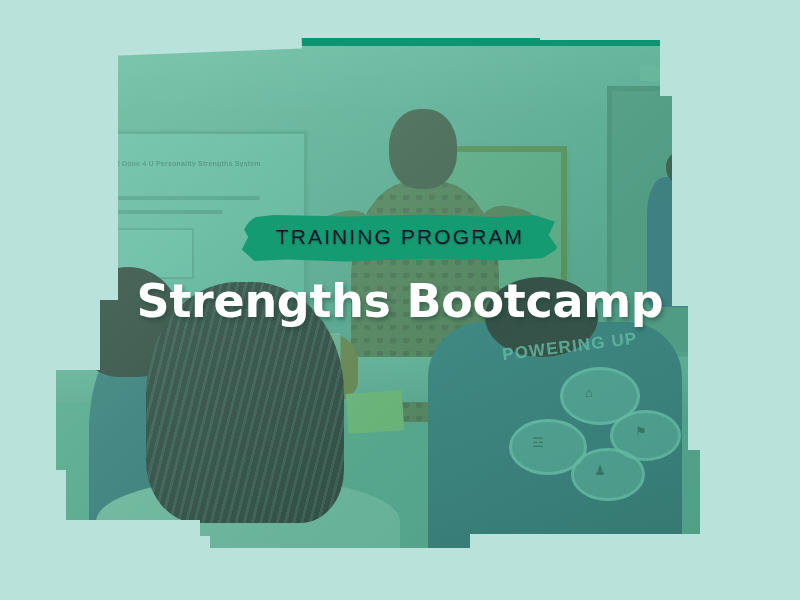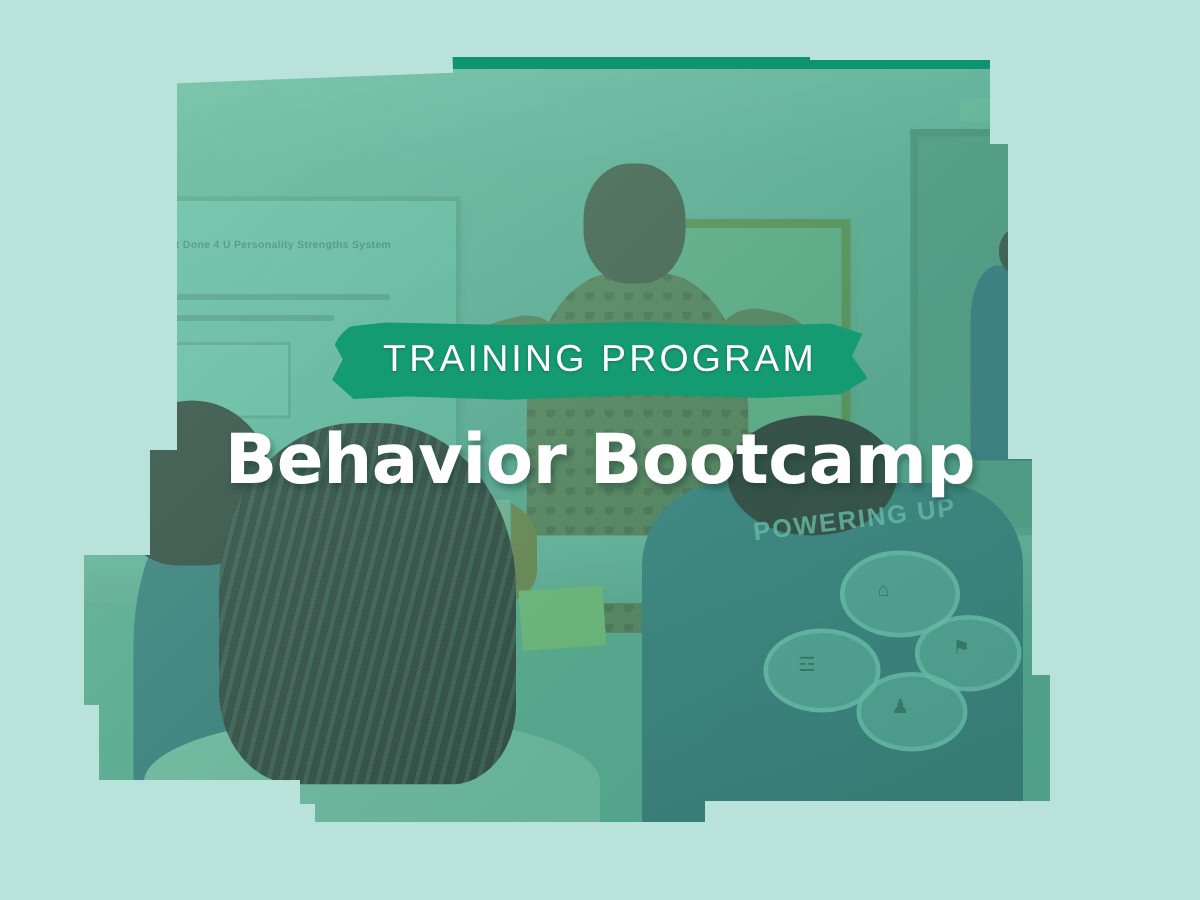--- a/index.html
+++ b/index.html
@@ -325,22 +325,22 @@
   }
   .badge-wrap {
     position: relative;
     display: inline-block;
   }
   .badge {
     position: relative;
     display: inline-block;
     padding: 11px 34px 13px 34px;
     background: #159b72;
-    color: #ffffff;
-    font-size: 25px;
+    color: #0f172a;
+    font-size: 21px;
     letter-spacing: 2.1px;
     font-weight: normal;
     border-radius: 26px 10px 22px 12px;
     text-shadow: 0 1px 2px rgba(0,0,0,.28);
     clip-path: polygon(
       2% 8%, 10% 2%, 34% 5%, 58% 1%, 80% 6%, 93% 3%,
       99% 16%, 97% 44%, 100% 72%, 95% 92%,
       80% 97%, 58% 93%, 33% 99%, 14% 95%, 4% 98%,
       0% 74%, 2% 48%, 0% 24%
     );
@@ -440,16 +440,16 @@
     <div class="bite" style="left:470px; top:534px; width:240px; height:70px;"></div>
     <div class="bite" style="left:28px; top:470px; width:38px; height:70px;"></div>
     <div class="bite" style="left:40px; top:36px;  width:70px; height:40px;"></div>
 
   </div>
 
   <div class="text-block">
     <div class="badge-wrap">
       <div class="badge">TRAINING PROGRAM</div>
     </div>
-    <div class="title">Behavior Bootcamp</div>
+    <div class="title">Strengths Bootcamp</div>
   </div>
 
 </div>
 
 </body></html>

